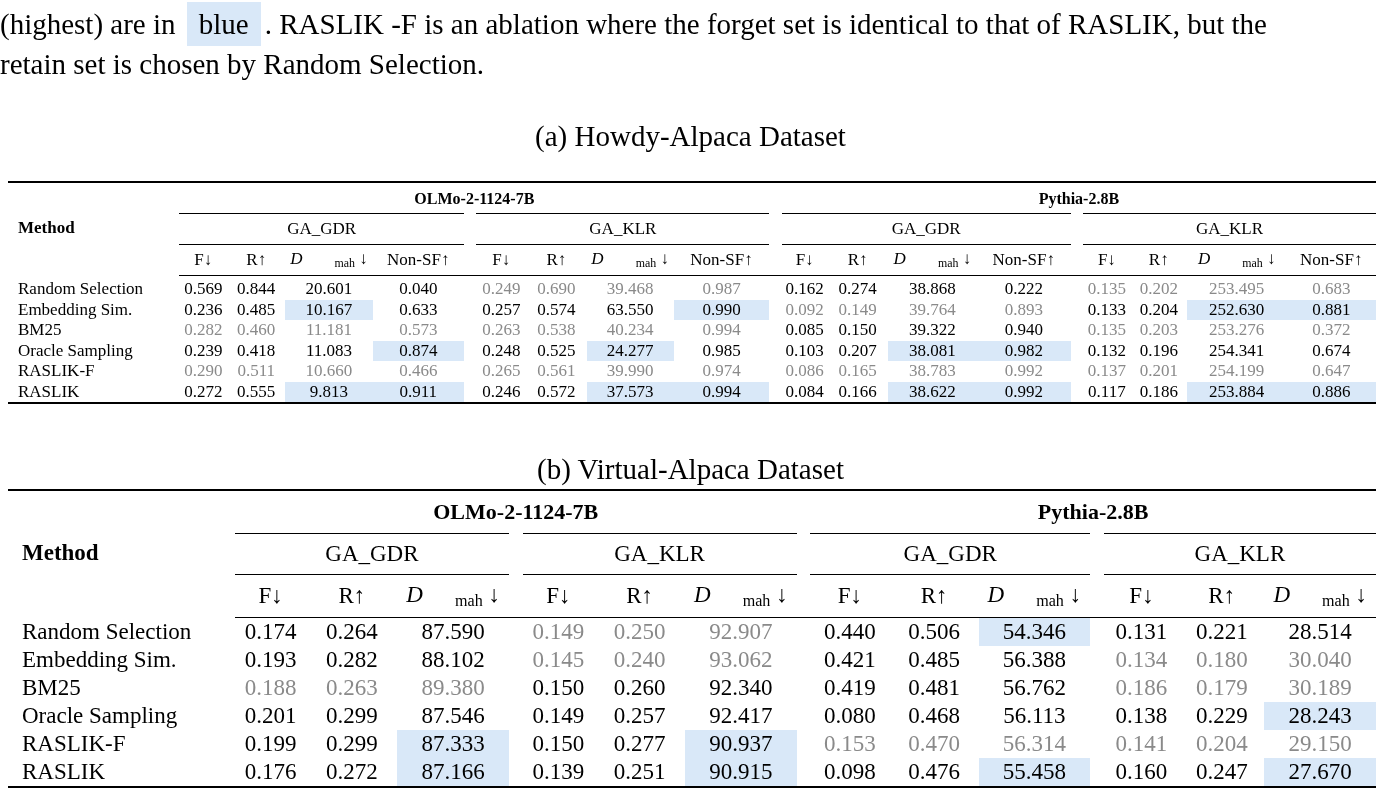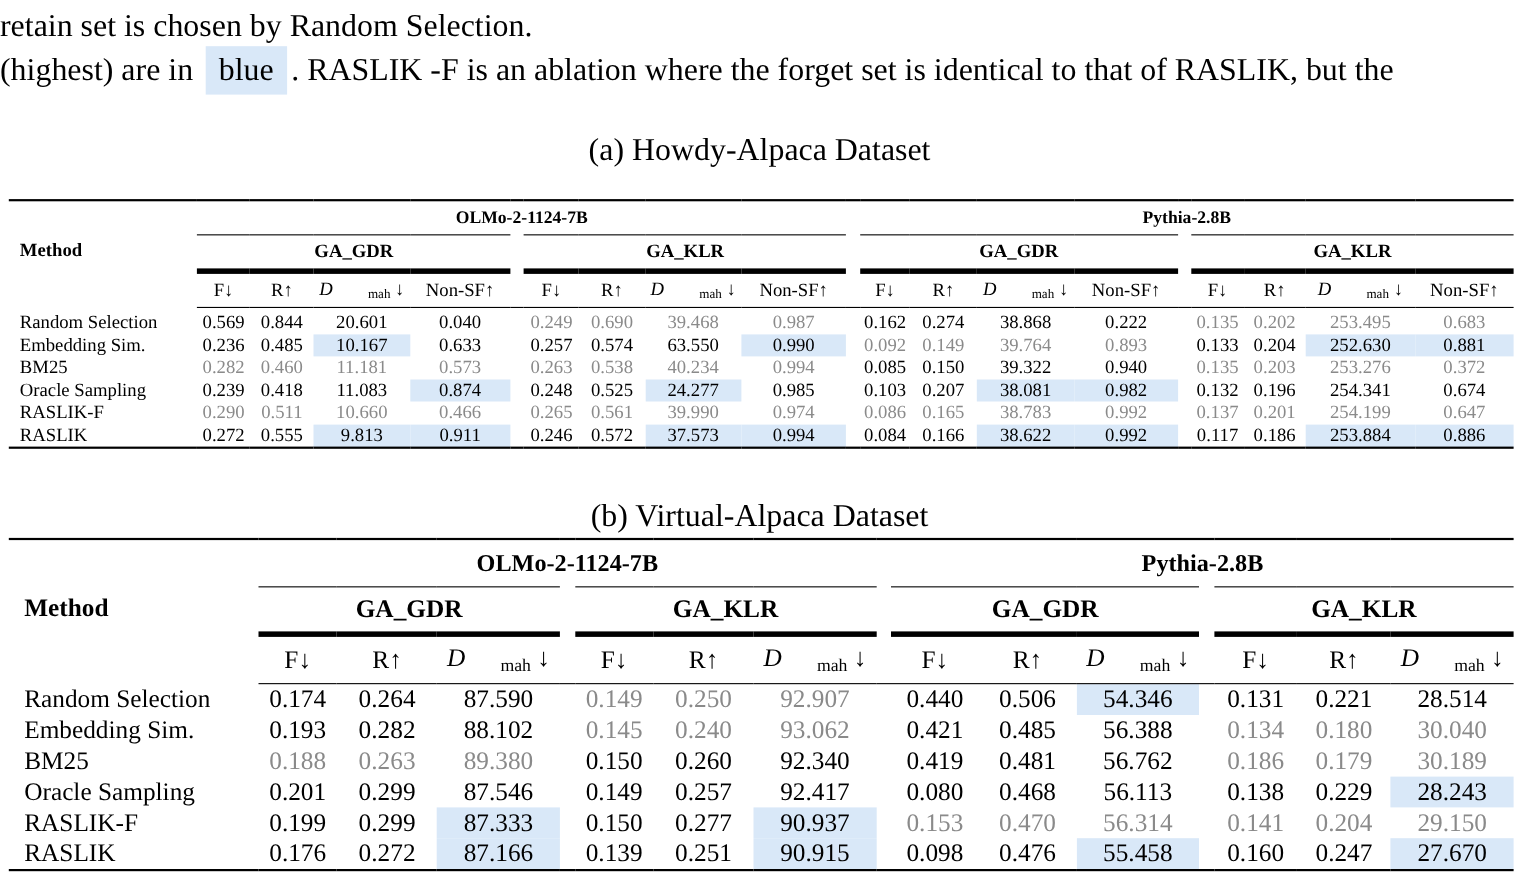--- a/index.html
+++ b/index.html
@@ -8,21 +8,21 @@
   .para { position:absolute; left:0; top:4px; width:1381px; font-size:29px; line-height:40px; }
   .para .line { white-space:nowrap; display:block; }
   .hl-word { background:#d9e8f8; padding:6px 12px; margin:0 4px; }
   .caption { position:absolute; left:0; width:1381px; text-align:center; font-size:29px; }
   table { border-collapse:collapse; position:absolute; }
   td, th { padding:0; text-align:center; font-weight:normal; white-space:nowrap; }
   .gray { color:#8a8a8a; }
   .hl { background:#d9e8f8; }
   .bold { font-weight:bold;margin-top:20px; }
   .method-col { text-align:left; }
-  .cmid { border-bottom:5px solid #000000;font-weight:bold; }
+  .cmid { border-bottom:1px solid #000000; }
   .dmah i { font-style:italic; }
   .dmah sub { font-size:0.7em; font-style:normal; vertical-align:-0.25em;margin-left:32px; }
 
   
   #tbl-a { left:8px; top:181px; width:1368px; font-size:17px; border-top:2px solid #000; border-bottom:2px solid #000; }
   #tbl-a tr.h1 td { height:28px; padding-top:2px; font-weight:bold; font-size:16px; }
   #tbl-a tr.h2 td { height:30px; }
   #tbl-a tr.h3 td { height:30px; border-bottom:1.5px solid #000; }
   #tbl-a tr.body td { height:20.5px; line-height:20px; }
   #tbl-a tr.body:first-of-type td { padding-top:3px; }
@@ -33,22 +33,22 @@
   #tbl-b tr.h1 td { height:42px; font-weight:bold; font-size:22px; }
   #tbl-b tr.h2 td { height:40px; }
   #tbl-b tr.h3 td { height:42px; border-bottom:1.5px solid #000; }
   #tbl-b tr.body td { height:28px; line-height:28px; }
   #tbl-b .method-col { padding-left:14px; }
 </style>
 </head>
 <body>
 
 <div class="para">
+  <span class="line"><span>(highest) are in</span> <span class="hl-word">blue</span><span>. RASLIK -F is an ablation where the forget set is identical to that of RASLIK, but the</span></span>
   <span class="line">retain set is chosen by Random Selection.</span>
-  <span class="line"><span>(highest) are in</span> <span class="hl-word">blue</span><span>. RASLIK -F is an ablation where the forget set is identical to that of RASLIK, but the</span></span>
 </div>
 
 <div class="caption" style="top:120px;">(a) Howdy-Alpaca Dataset</div>
 
 <table id="tbl-a">
   <colgroup>
     <col style="width:165px">
     <col style="width:46px">
       <col style="width:56px">
       <col style="width:84px">

